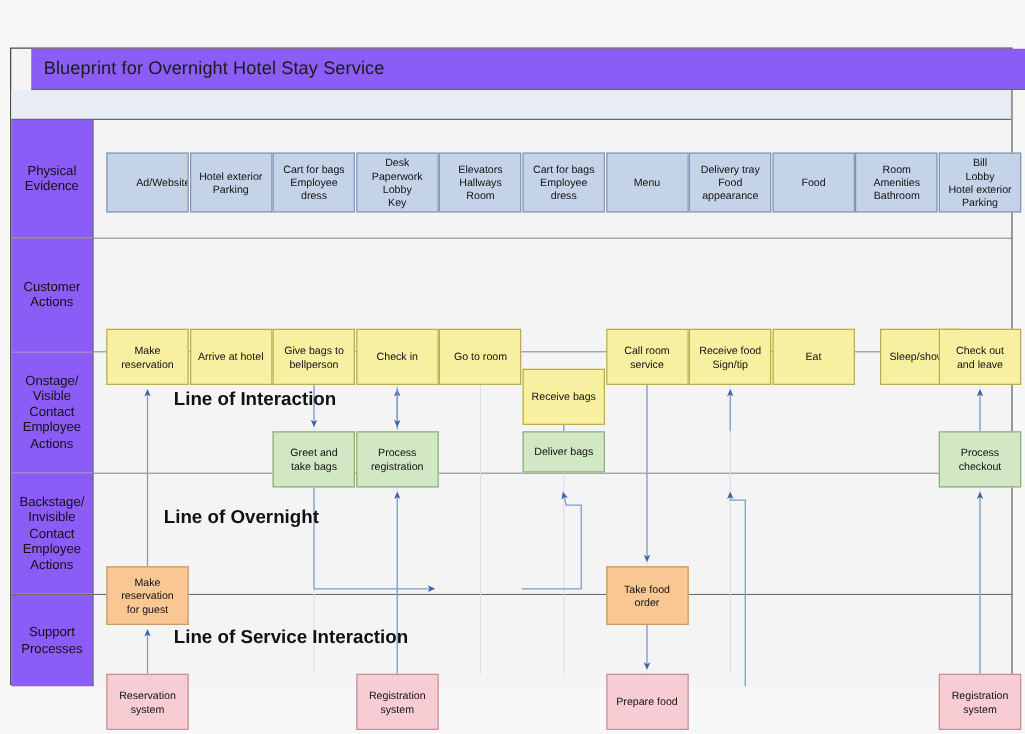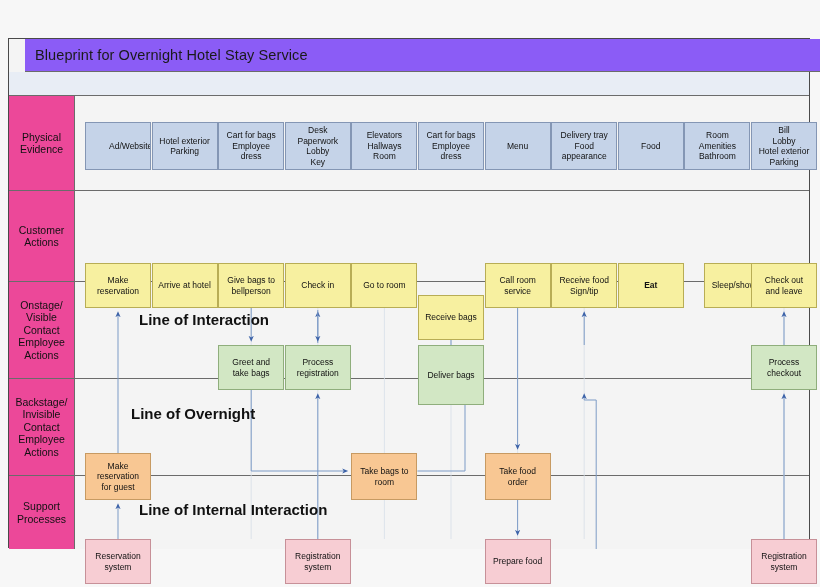--- a/index.html
+++ b/index.html
@@ -31,21 +31,21 @@
   .sub-bar{
     position:absolute;left:0;top:33px;width:100%;height:24px;
     background:#e8edf5;border-bottom:1px solid #6b6b6b;box-sizing:border-box;
   }
   
   .row{position:absolute;left:0;width:100%;box-sizing:border-box;
        border-bottom:1px solid #6b6b6b;}
   .row.last{border-bottom:none;}
   .rowlabel{
     position:absolute;left:0;top:0;width:66px;height:100%;
-    background:#ec4899;
+    background:#8b5cf6;
     border-right:1px solid #6b6b6b;
     box-sizing:border-box;
     display:flex;align-items:center;justify-content:center;
     text-align:center;
     font-size:10.5px;color:#111;line-height:12.5px;
   }
   .rowbody{
     position:absolute;left:66px;top:0;right:0;height:100%;
     background:#f4f4f4;
   }
@@ -192,58 +192,55 @@
     </div>
     <div class="node ca" style="left: 409px; top: 224px; width: 66px; height: 45px; margin-top: 32px;">
       <span>Receive bags</span>
     </div>
     <div class="node ca" style="left: 475.6px; top: 224px; width: 66px; height: 45px;">
       <span>Call room<br>service</span>
     </div>
     <div class="node ca" style="left: 542.2px; top: 224px; width: 66px; height: 45px;">
       <span>Receive food<br>Sign/tip</span>
     </div>
-    <div class="node ca" style="left: 608.8px; top: 224px; width: 66px; height: 45px; font-weight: bold;">
+    <div class="node ca" style="left: 608.8px; top: 224px; width: 66px; height: 45px;">
       <span>Eat</span>
     </div>
     <div class="node ca" style="left: 675.4px; top: 224px; width: 66px; height: 45px; margin-left: 20px;">
       <span>Sleep/shower</span>
     </div>
     <div class="node ca" style="left: 742px; top: 224px; width: 66px; height: 45px;">
       <span>Check out<br>and leave</span>
     </div>
     <div class="node on" style="left: 209.2px; top: 306px; width: 66px; height: 45px;">
       <span>Greet and<br>take bags</span>
     </div>
     <div class="node on" style="left: 275.8px; top: 306px; width: 66px; height: 45px;">
       <span>Process<br>registration</span>
     </div>
-    <div class="node on" style="left: 409px; top: 306px; width: 66px; height: 60px;">
+    <div class="node on" style="left: 409px; top: 306px; width: 66px; height: 33px;">
       <span>Deliver bags</span>
     </div>
     <div class="node on" style="left: 742px; top: 306px; width: 66px; height: 45px;">
       <span>Process<br>checkout</span>
     </div>
     <div class="node bs" style="left: 76px; top: 414px; width: 66px; height: 47px;">
       <span>Make<br>reservation<br>for guest</span>
     </div>
-    <div class="node bs" style="left: 342.4px; top: 414px; width: 66px; height: 47px;">
-      <span>Take bags to<br>room</span>
-    </div>
     <div class="node bs" style="left: 475.6px; top: 414px; width: 66px; height: 47px;">
       <span>Take food<br>order</span>
     </div>
     <div class="node sp" style="left: 76px; top: 500px; width: 66px; height: 45px;">
       <span>Reservation<br>system</span>
     </div>
     <div class="node sp" style="left: 275.8px; top: 500px; width: 66px; height: 45px;">
       <span>Registration<br>system</span>
     </div>
     <div class="node sp" style="left: 475.6px; top: 500px; width: 66px; height: 45px;">
       <span>Prepare food</span>
     </div>
     <div class="node sp" style="left: 742px; top: 500px; width: 66px; height: 45px;">
       <span>Registration<br>system</span>
     </div>
     <div class="sepcap" style="left: 130px; top: 272px;">Line of Interaction</div>
     <div class="sepcap" style="left: 122px; top: 366px;">Line of Overnight</div>
-    <div class="sepcap" style="left: 130px; top: 462px;">Line of Internal Interaction</div>
+    <div class="sepcap" style="left: 130px; top: 462px;">Line of Service Interaction</div>
   </div>
 
 </body></html>

